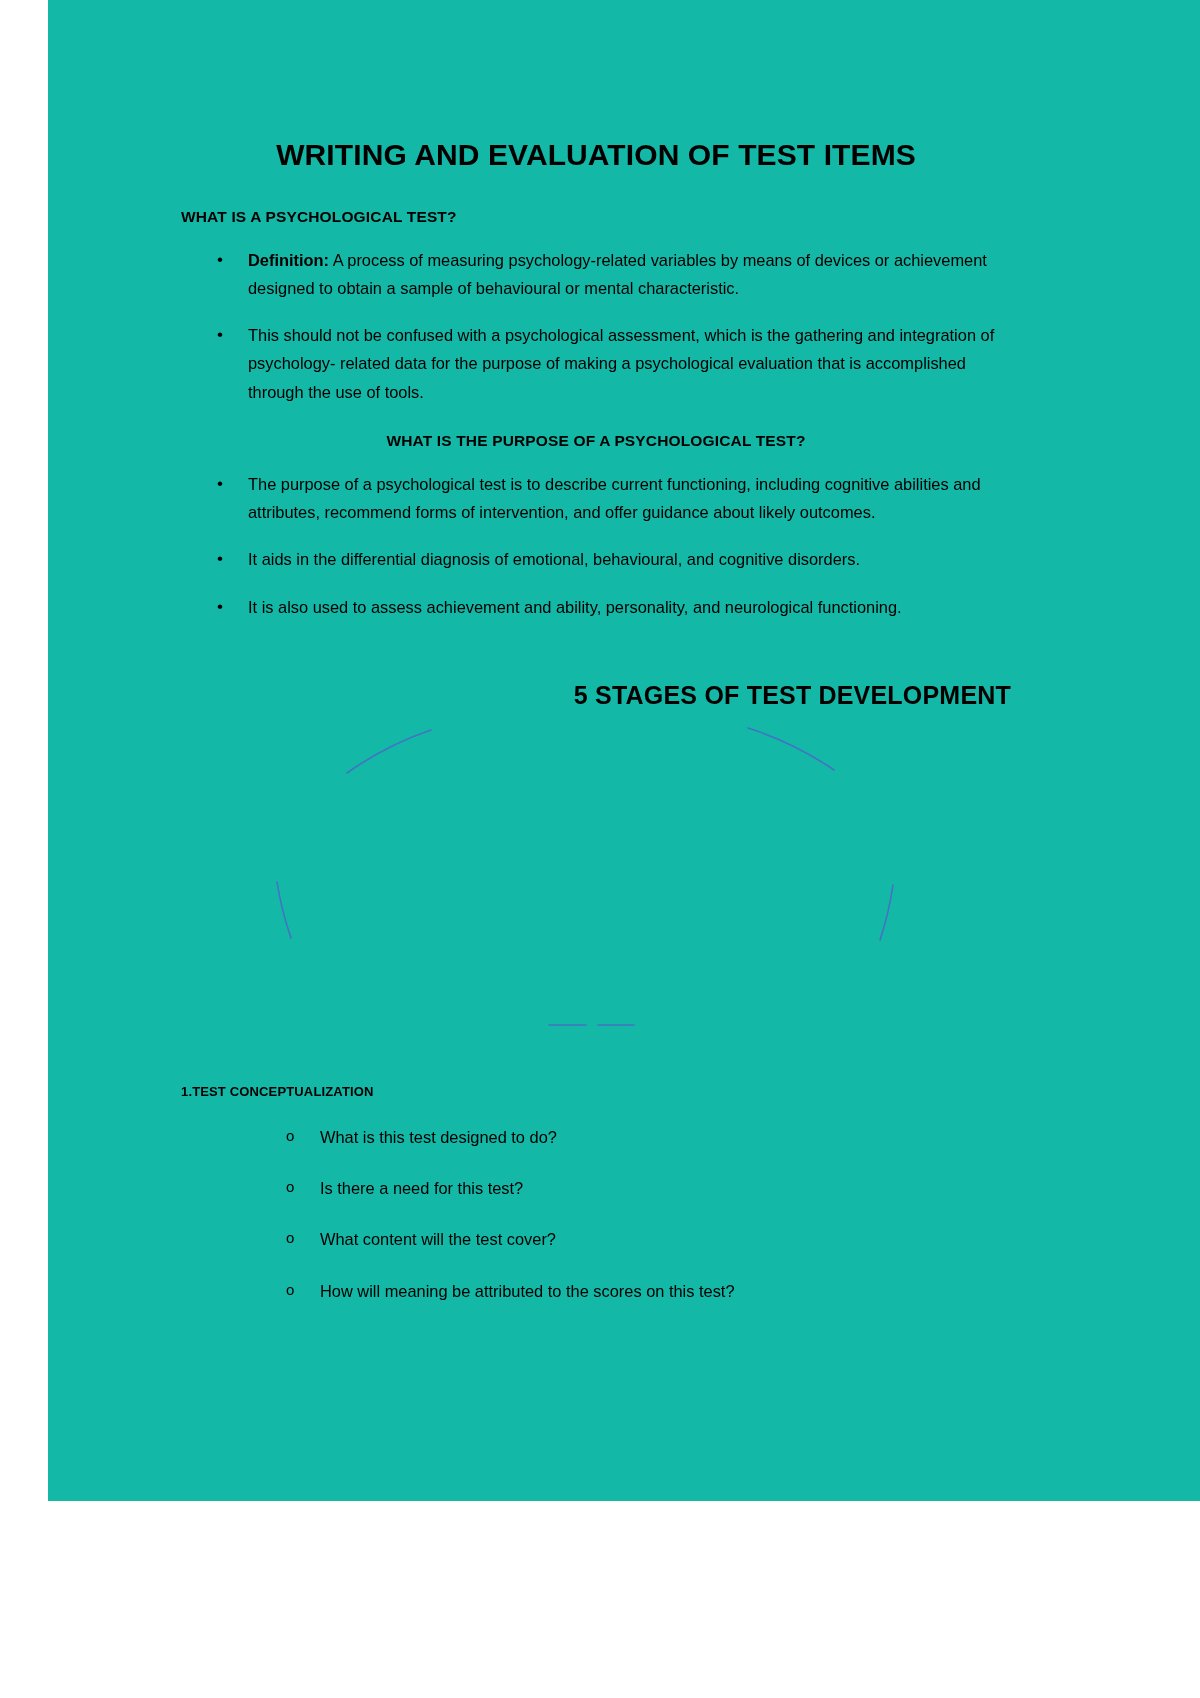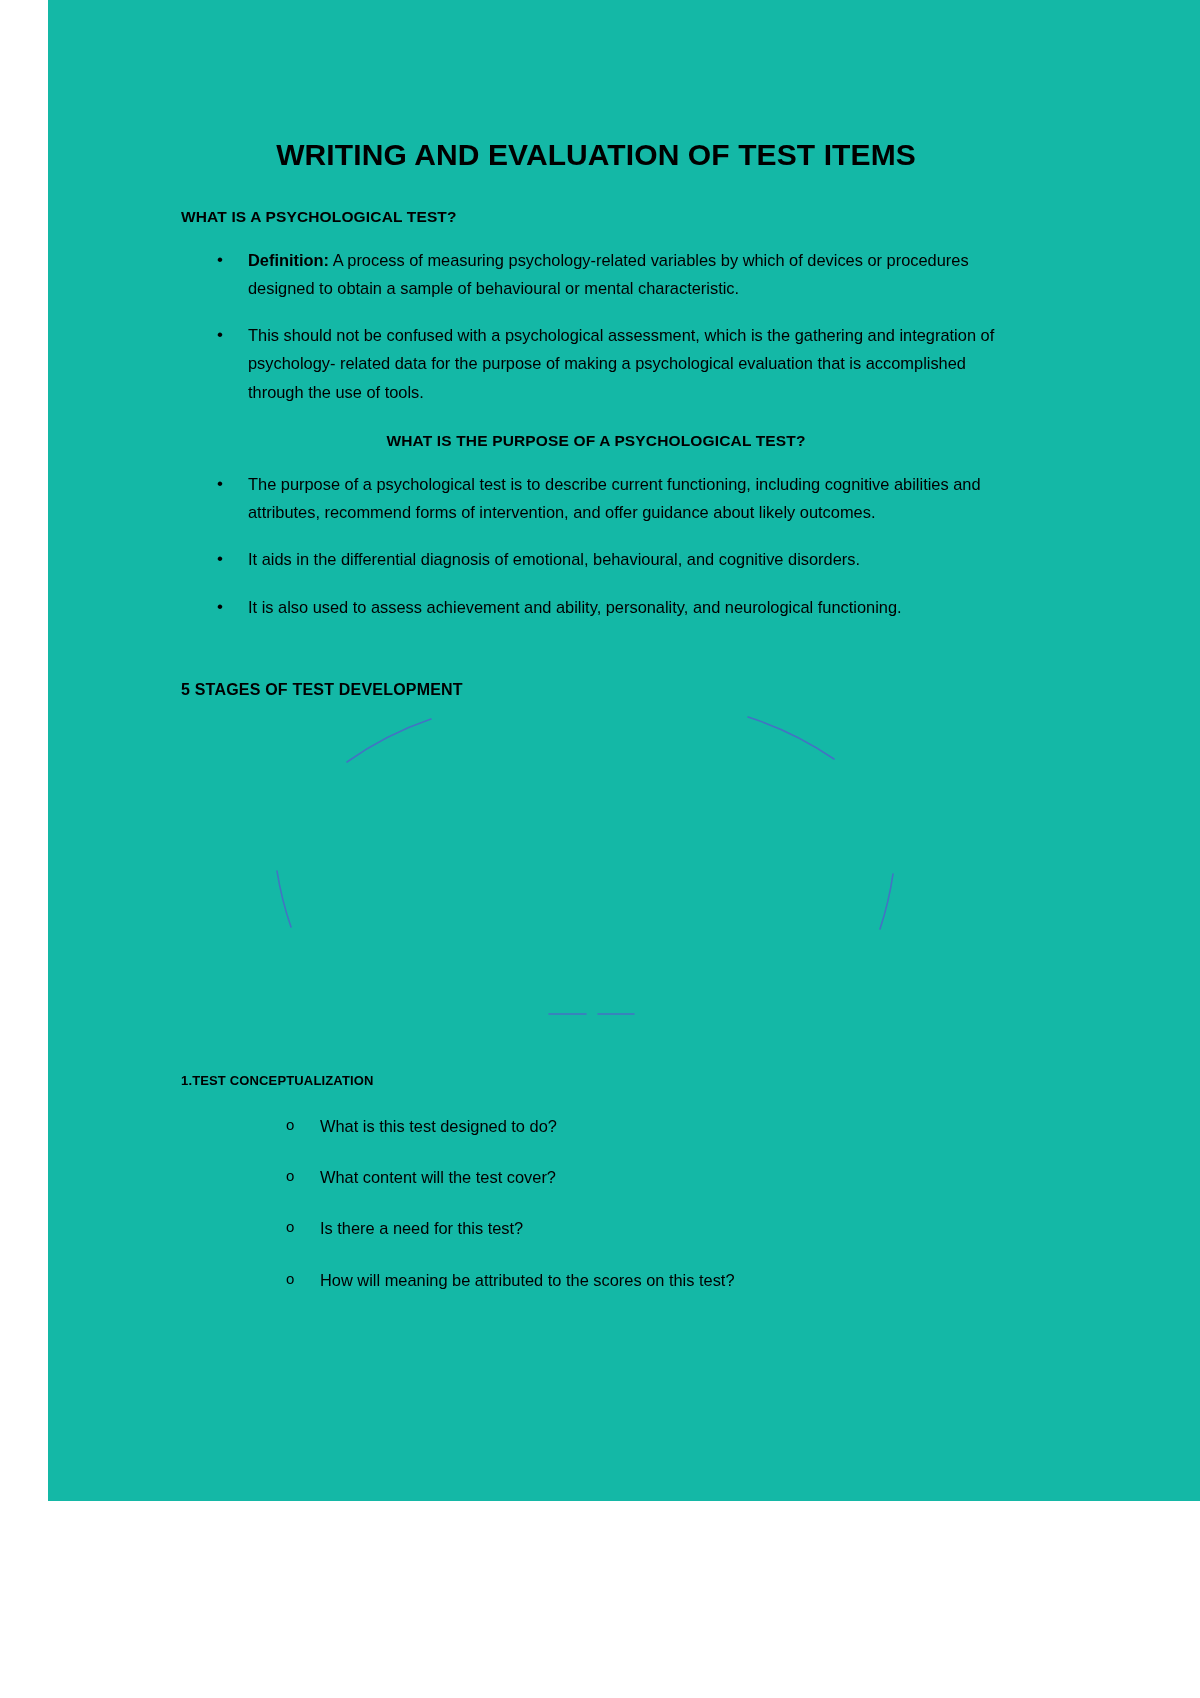--- a/index.html
+++ b/index.html
@@ -98,22 +98,22 @@
     position: absolute;
     left: 105px;
     top: 0;
     font-size: 15px;
     line-height: 1.6;
   }
 
   
   .stages-title {
     width: 830px;
-    text-align: left;
-    font-size: 16px;
+    text-align: right;
+    font-size: 25px;
     font-weight: bold;
     letter-spacing: 0.2px;
     padding-top: 60px;
     margin: 0;
   }
 
   
   .diagram-wrap {
     position: relative;
     width: 830px;
@@ -142,21 +142,21 @@
 <body>
 
 <div class="page">
   <div class="content">
 
     <h1 class="doc-title">WRITING AND EVALUATION OF TEST ITEMS</h1>
 
     <h2 class="section-heading">WHAT IS A PSYCHOLOGICAL TEST?</h2>
 
     <ul class="bullets">
-      <li><b>Definition:</b><span> A process of measuring psychology-related variables by which of devices or procedures designed to obtain a sample of behavioural or mental characteristic.</span></li>
+      <li><b>Definition:</b><span> A process of measuring psychology-related variables by means of devices or achievement designed to obtain a sample of behavioural or mental characteristic.</span></li>
       <li><span>This should not be confused with a psychological assessment, which is the gathering and integration of psychology- related data for the purpose of making a psychological evaluation that is accomplished through the use of tools.</span></li>
     </ul>
 
     <h2 class="section-heading tight">WHAT IS THE PURPOSE OF A PSYCHOLOGICAL TEST?</h2>
 
     <ul class="bullets">
       <li>The purpose of a psychological test is to describe current functioning, including cognitive abilities and attributes, recommend forms of intervention, and offer guidance about likely outcomes.</li>
       <li>It aids in the differential diagnosis of emotional, behavioural, and cognitive disorders.</li>
       <li>It is also used to assess achievement and ability, personality, and neurological functioning.</li>
     </ul>
@@ -180,20 +180,20 @@
           <path d="M 417 315 L 453 315"></path>
         </g>
       </svg>
     </div>
 
     <h2 class="numbered-heading">1.TEST CONCEPTUALIZATION</h2>
 
 
     <ul class="sublist">
       <li>What is this test designed to do?</li>
+      <li>Is there a need for this test?</li>
       <li>What content will the test cover?</li>
-      <li>Is there a need for this test?</li>
       <li>How will meaning be attributed to the scores on this test?</li>
     </ul>
 
     <div class="spacer-bottom"></div>
   </div>
 </div>
 
 </body></html>

